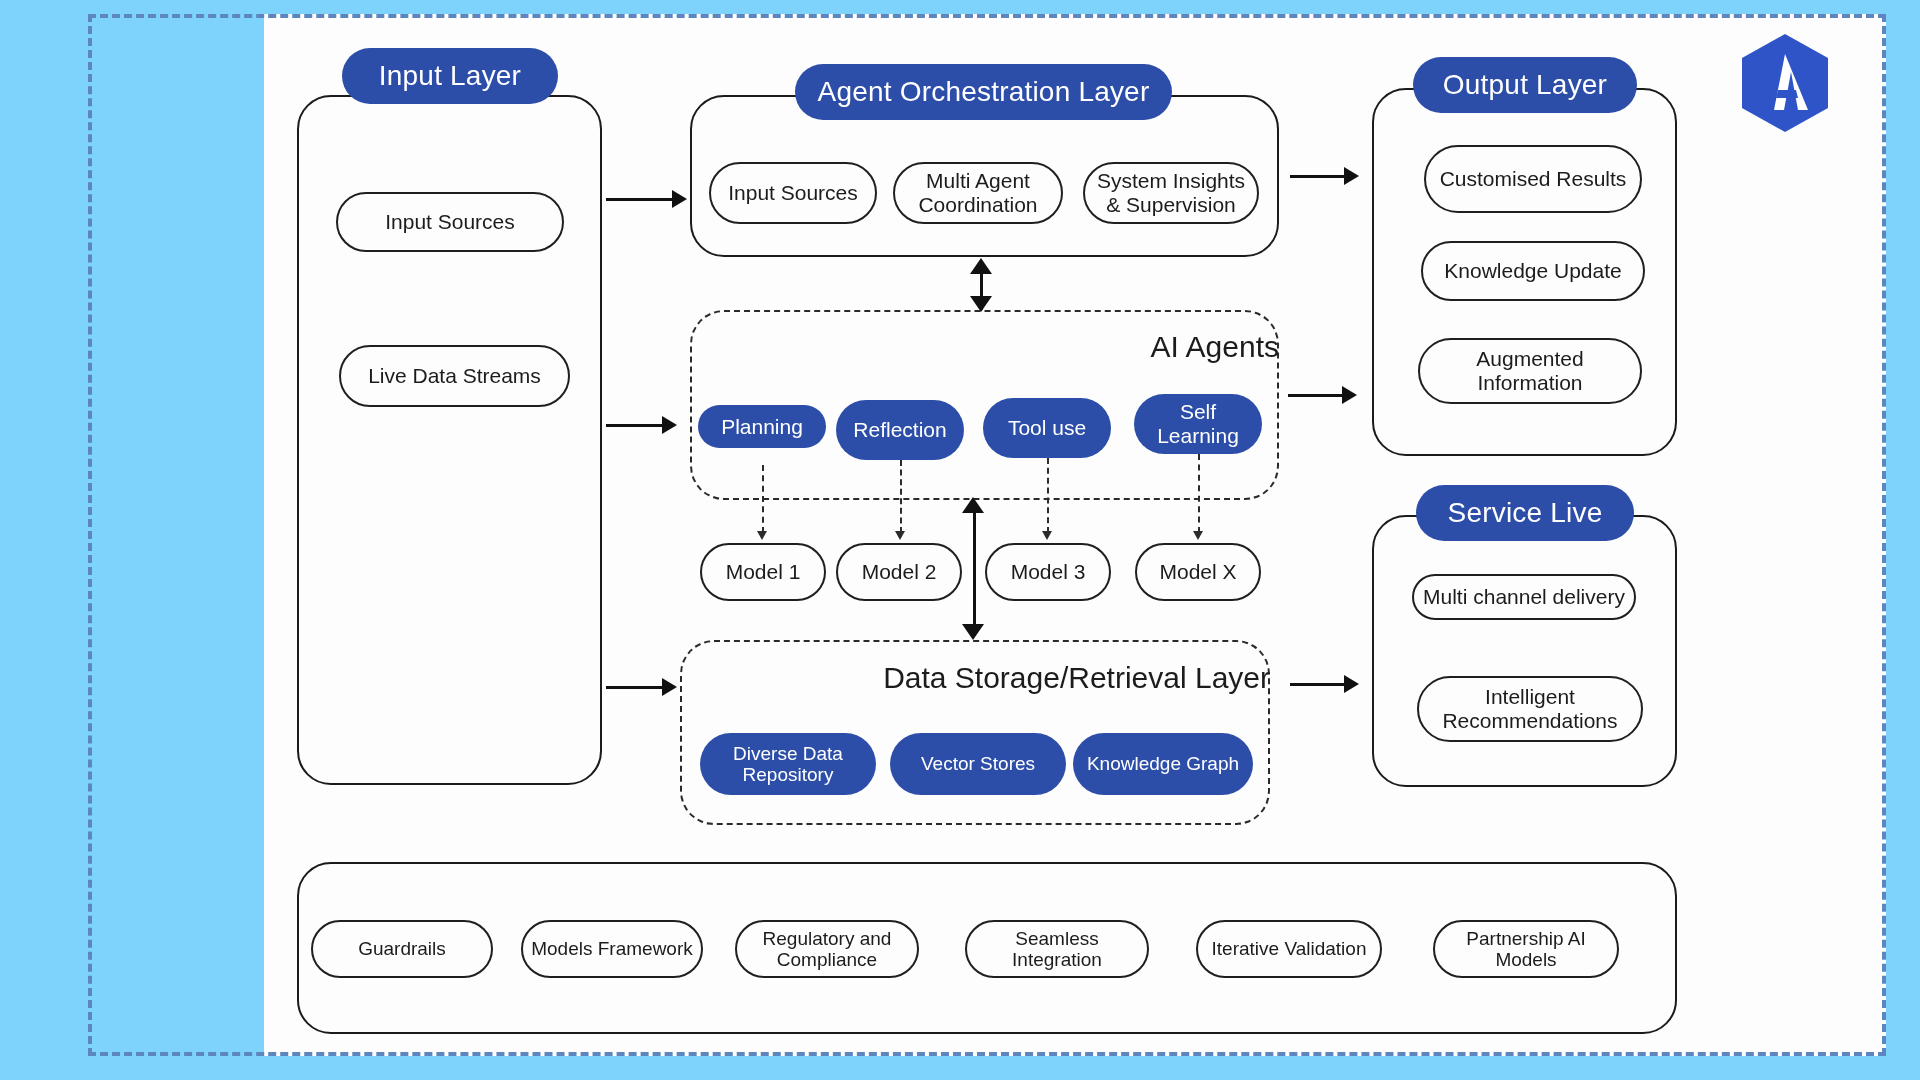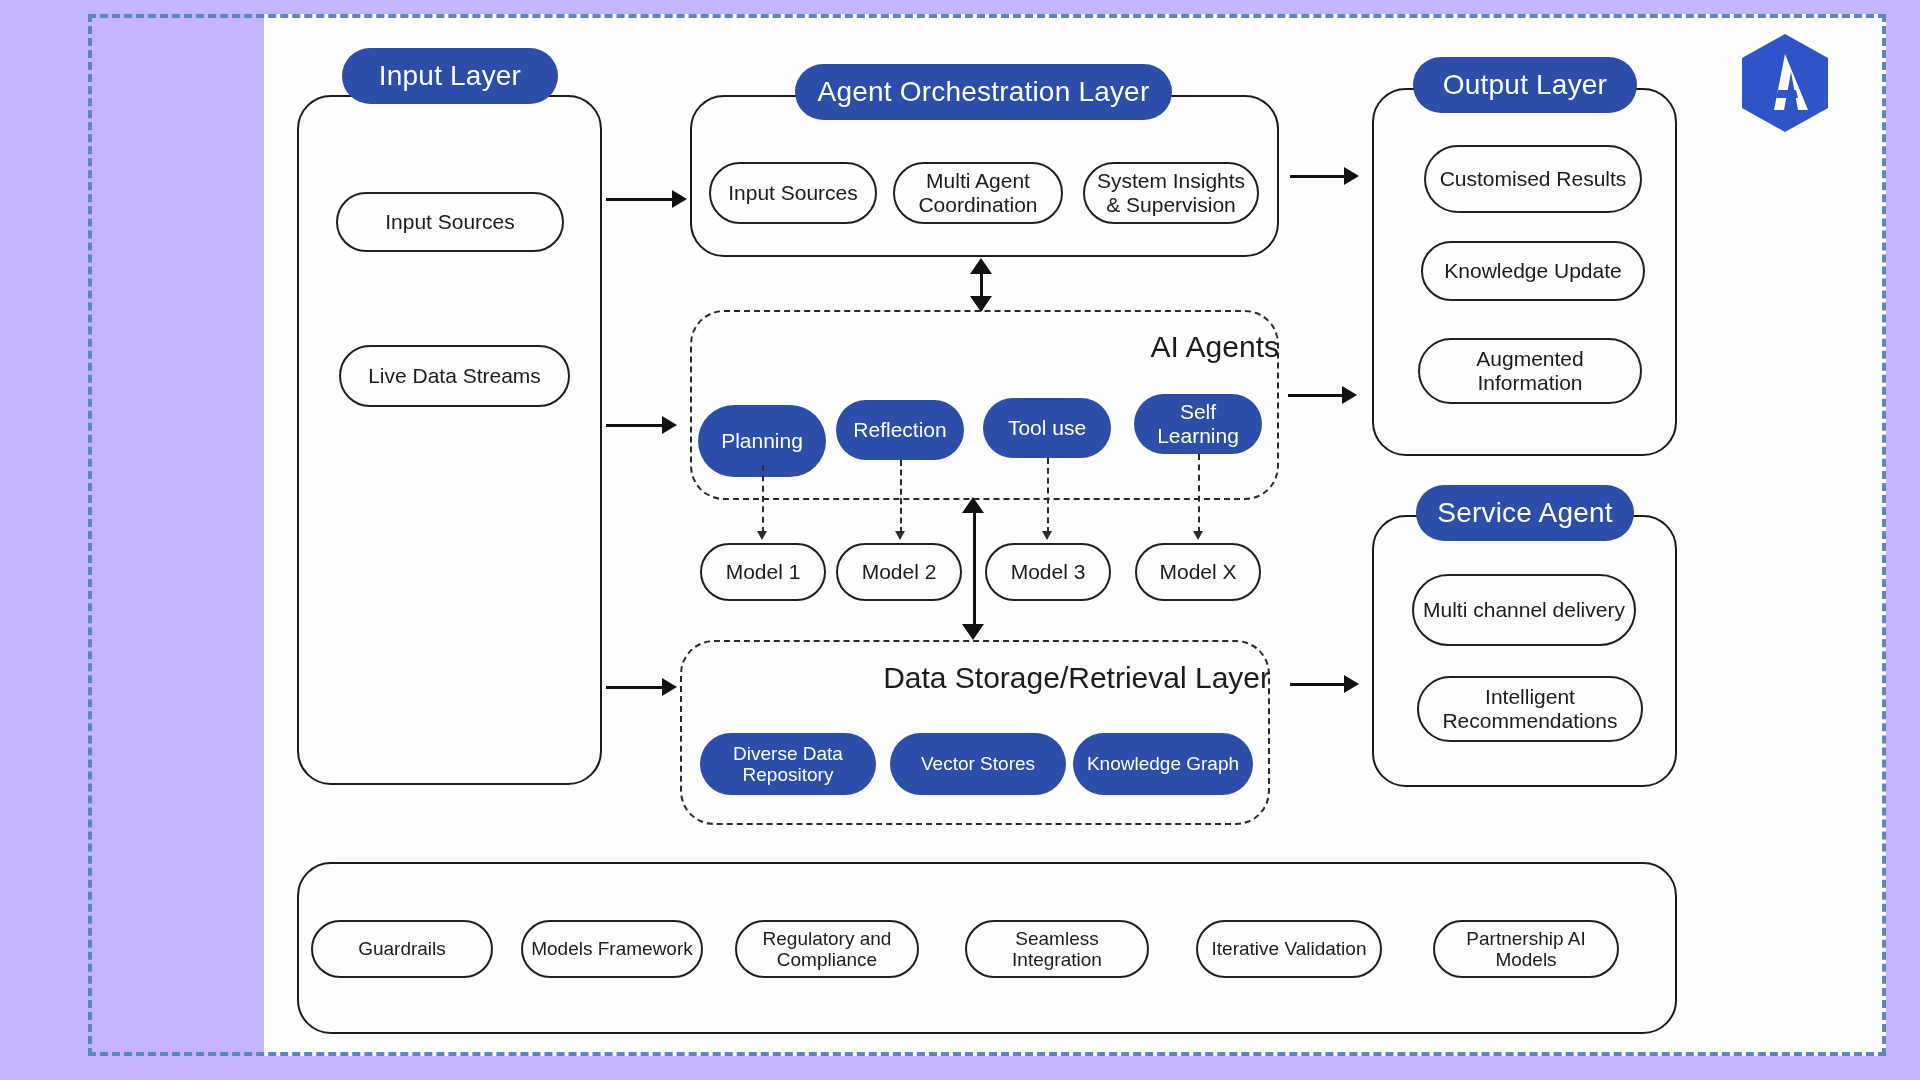--- a/index.html
+++ b/index.html
@@ -13,21 +13,21 @@
     font-family: "Liberation Sans", sans-serif;
     overflow: hidden;
   }
 
   
   #canvas {
     position: absolute;
     left: 0; top: 0;
     width: 1920px;
     height: 1080px;
-    background: #c4b5fd;
+    background: #7dd3fc;
   }
   #dashed-frame {
     position: absolute;
     left: 88px;
     top: 14px;
     width: 1798px;
     height: 1042px;
     border: 4px dashed #5c86bd;
     box-sizing: border-box;
   }
@@ -198,21 +198,21 @@
   </div>
   <div class="pill" style="left:1083px; top:162px; width:176px; height:62px;">
     <span>System Insights &amp; Supervision</span>
   </div>
 
   <div class="box dashed" style="left:690px; top:310px; width:589px; height:190px;"></div>
   <div class="section-title" style="left:690px; top:330px; width:589px;">
     <span>AI Agents</span>
   </div>
 
-  <div class="pill blue" style="left:698px; top:405px; width:128px; height:72px;">
+  <div class="pill blue" style="left:698px; top:405px; width:128px; height:43px;">
     <span>Planning</span>
   </div>
   <div class="pill blue" style="left:836px; top:400px; width:128px; height:60px;">
     <span>Reflection</span>
   </div>
   <div class="pill blue" style="left:983px; top:398px; width:128px; height:60px;">
     <span>Tool use</span>
   </div>
   <div class="pill blue" style="left:1134px; top:394px; width:128px; height:60px;">
     <span>Self Learning</span>
@@ -265,24 +265,24 @@
   </div>
   <div class="pill" style="left:1421px; top:241px; width:224px; height:60px;">
     <span>Knowledge Update</span>
   </div>
   <div class="pill" style="left:1418px; top:338px; width:224px; height:66px;">
     <span>Augmented Information</span>
   </div>
 
   <div class="box" style="left:1372px; top:515px; width:305px; height:272px;"></div>
   <div class="chip" style="left:1416px; top:485px; width:218px; height:56px;">
-    <span>Service Agent</span>
-  </div>
-
-  <div class="pill" style="left:1412px; top:574px; width:224px; height:72px;">
+    <span>Service Live</span>
+  </div>
+
+  <div class="pill" style="left:1412px; top:574px; width:224px; height:46px;">
     <span>Multi channel delivery</span>
   </div>
   <div class="pill" style="left:1417px; top:676px; width:226px; height:66px;">
     <span>Intelligent Recommendations</span>
   </div>
 
   <div class="box" style="left:297px; top:862px; width:1380px; height:172px;"></div>
 
   <div class="pill small" style="left:311px; top:920px; width:182px; height:58px;">
     <span>Guardrails</span>

